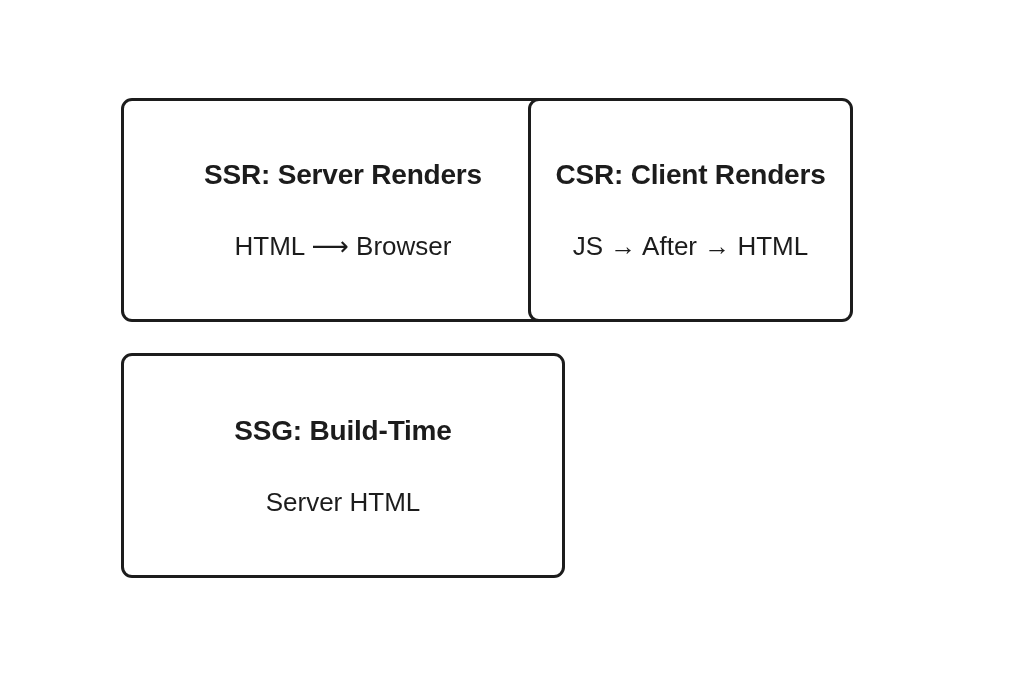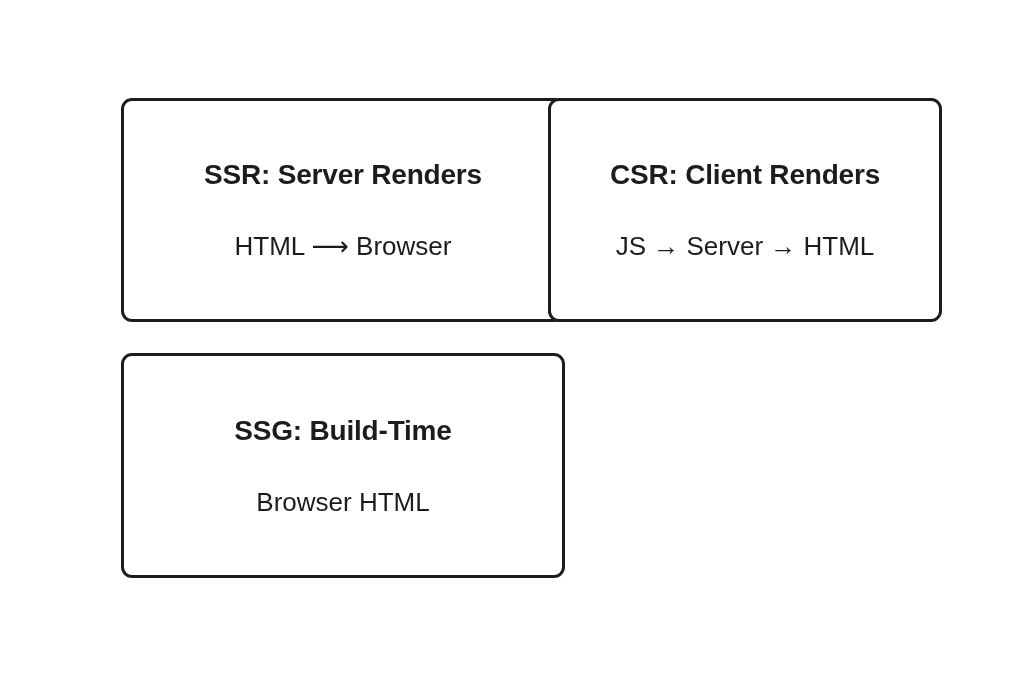--- a/index.html
+++ b/index.html
@@ -31,21 +31,21 @@
     display: flex;
     flex-direction: column;
     align-items: center;
     justify-content: center;
   }
 
   
   .card.r1 { top: 98px;  height: 224px; }
   .card.r2 { top: 353px; height: 225px; }
   .card.c1 { left: 121px; width: 444px; }
-  .card.c2 { left: 548px; width: 394px; }
+  .card.c2 { left: 528px; width: 325px; }
 
   .card-title {
     font-size: 28px;
     font-weight: bold;
     color: #1c1c1c;
     letter-spacing: -0.2px;
     line-height: 1;
     text-align: center;
     white-space: nowrap;
   }
@@ -66,22 +66,22 @@
 
 <div id="diagram">
 
   <div class="card r1 c1">
     <div class="card-title">SSR: Server Renders</div>
     <div class="card-subtitle">HTML ⟶ Browser</div>
   </div>
 
   <div class="card r1 c2">
     <div class="card-title">CSR: Client Renders</div>
-    <div class="card-subtitle">JS → Server → HTML</div>
+    <div class="card-subtitle">JS → After → HTML</div>
   </div>
 
   <div class="card r2 c1">
     <div class="card-title">SSG: Build-Time</div>
-    <div class="card-subtitle">Browser HTML</div>
+    <div class="card-subtitle">Server HTML</div>
   </div>
 
 
 </div>
 
 </body></html>

